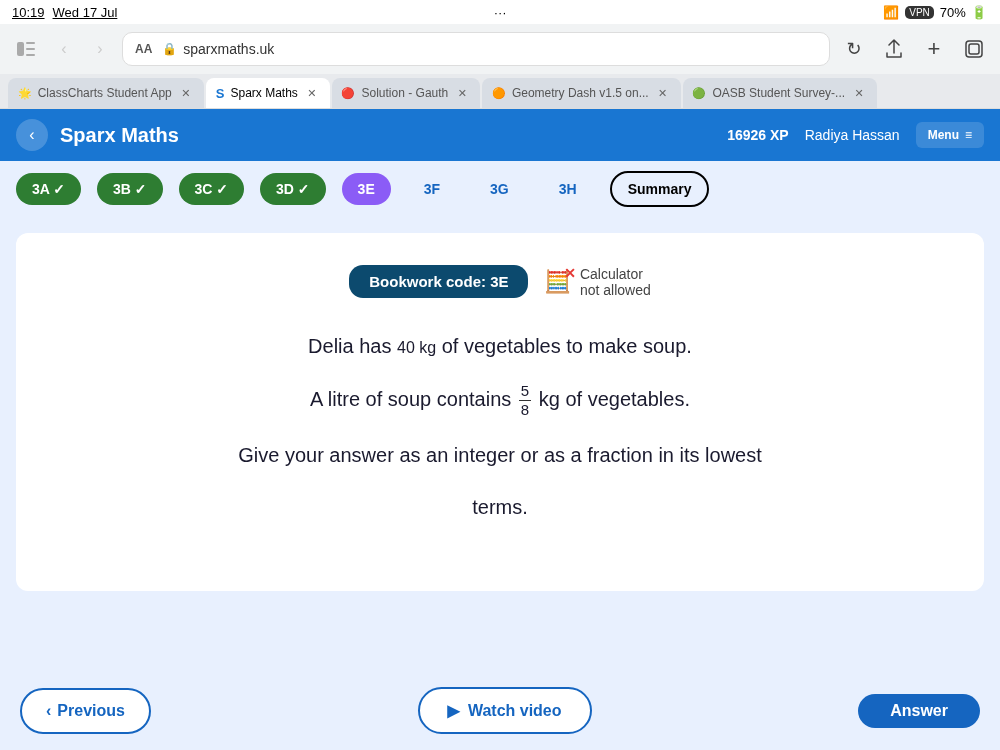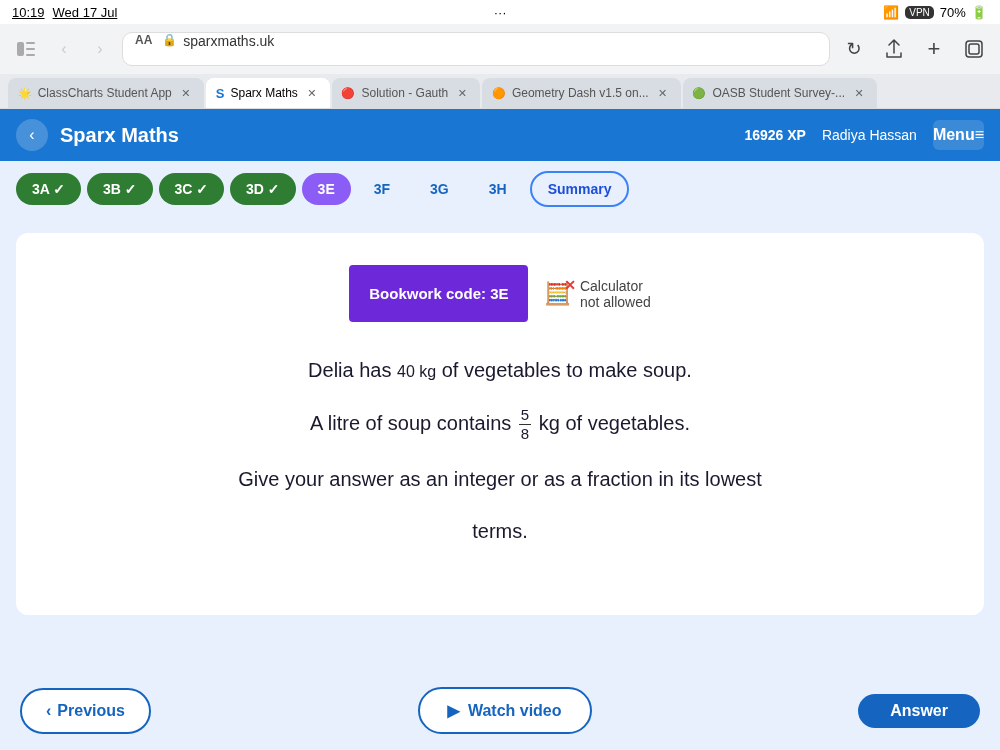--- a/index.html
+++ b/index.html
@@ -53,21 +53,21 @@
       border-radius: 50%;
     }
     .nav-btn.disabled { color: #ccc; cursor: default; }
     .address-bar {
       flex: 1;
       background: white;
       border: 1px solid #ddd;
       border-radius: 10px;
       height: 34px;
       display: flex;
-      align-items: flex-start;
+      align-items: center;
       padding: 0 12px;
       gap: 6px;
       font-size: 14px;
     }
     .address-bar .lock-icon { color: #666; font-size: 12px; }
     .address-text { color: #333; font-size: 14px; }
     .font-size-indicator { font-size: 12px; color: #555; font-weight: 600; margin-right: 4px; }
     .browser-action-btn {
       width: 32px; height: 32px;
       border: none; background: none;
@@ -156,35 +156,35 @@
       font-weight: 600;
     }
     .user-name {
       color: white;
       font-size: 14px;
     }
     .menu-btn {
       background: rgba(255,255,255,0.15);
       border: none;
       color: white;
-      padding: 6px 0;
+      padding: 6px 12px;
       border-radius: 6px;
       cursor: pointer;
-      font-size: 16px;
-      font-weight: 600;
-      display: flex; align-items: center; 
+      font-size: 12px;
+      font-weight: 600;
+      display: flex; align-items: center; gap: 6px;
     }
 
     
     .section-tabs {
       background: #e8f0fe;
       display: flex;
       align-items: center;
       padding: 10px 16px;
-      gap: 6px;
+      gap: 16px;
       overflow-x: auto;
     }
     .section-tab {
       padding: 8px 16px;
       border-radius: 20px;
       border: none;
       font-size: 14px;
       font-weight: 600;
       cursor: pointer;
       white-space: nowrap;
@@ -197,22 +197,22 @@
       background: #8b5cf6;
       color: white;
     }
     .section-tab.inactive {
       background: transparent;
       color: #1565c0;
       border: 1px solid transparent;
     }
     .section-tab.summary {
       background: transparent;
-      color: #1d4ed8;
-      border: 2px solid #3b82f6;
+      color: #000000;
+      border: 2px solid #000000;
       border-radius: 20px;
       text-align: right;
     }
 
     
     .main-content {
       background: #e8f0fe;
       padding: 16px;
       flex: 1;
     }
@@ -223,24 +223,24 @@
       position: relative;
     }
     .bookwork-row {
       display: flex;
       align-items: center;
       justify-content: center;
       gap: 16px;
       margin-bottom: 32px;
     }
     .bookwork-code {
-      background: #6d28d9;
-      color: white;
-      padding: 20px 20px;
-      border-radius: 4px;
+      background: #0c4a6e;
+      color: white;
+      padding: 8px 20px;
+      border-radius: 14px;
       font-size: 15px;
       font-weight: 600;
     }
     .calculator-notice {
       display: flex;
       align-items: center;
       gap: 8px;
       font-size: 14px;
       color: #444;
     }

